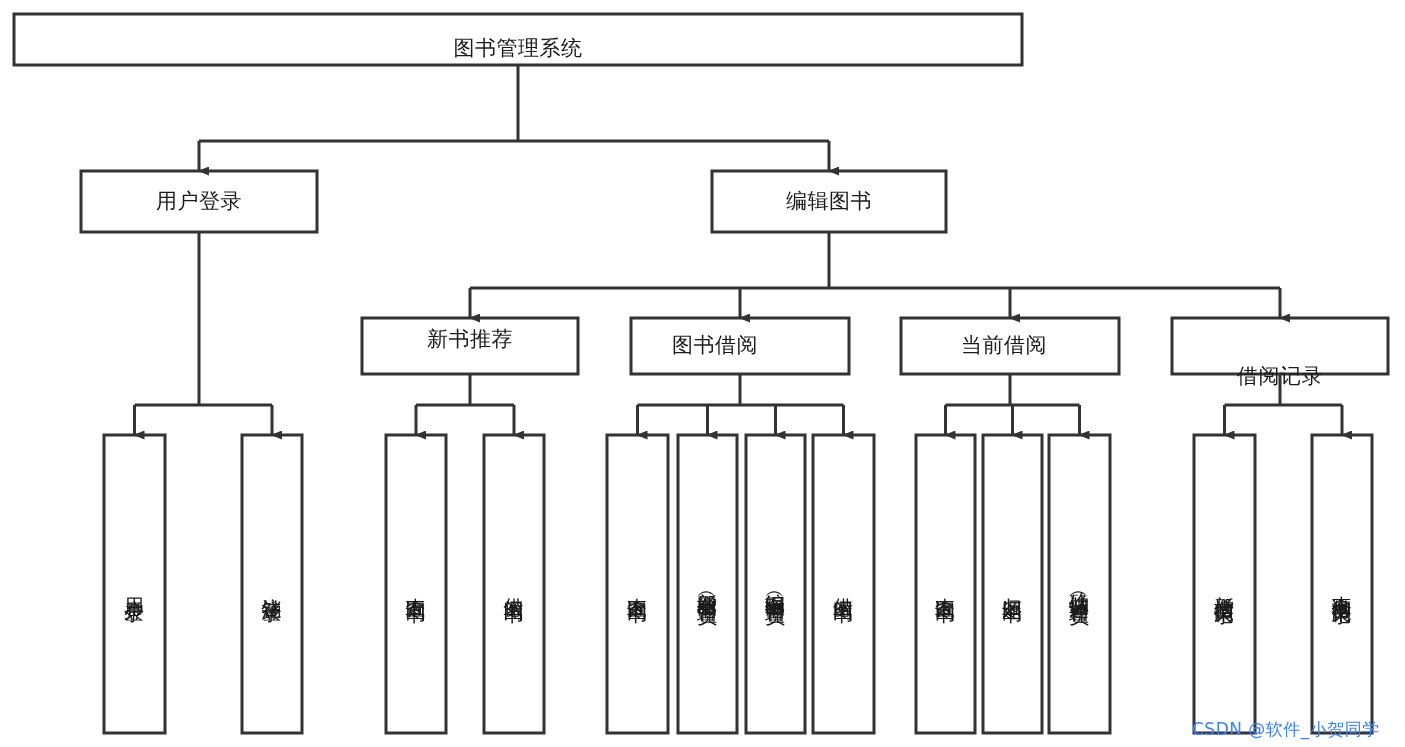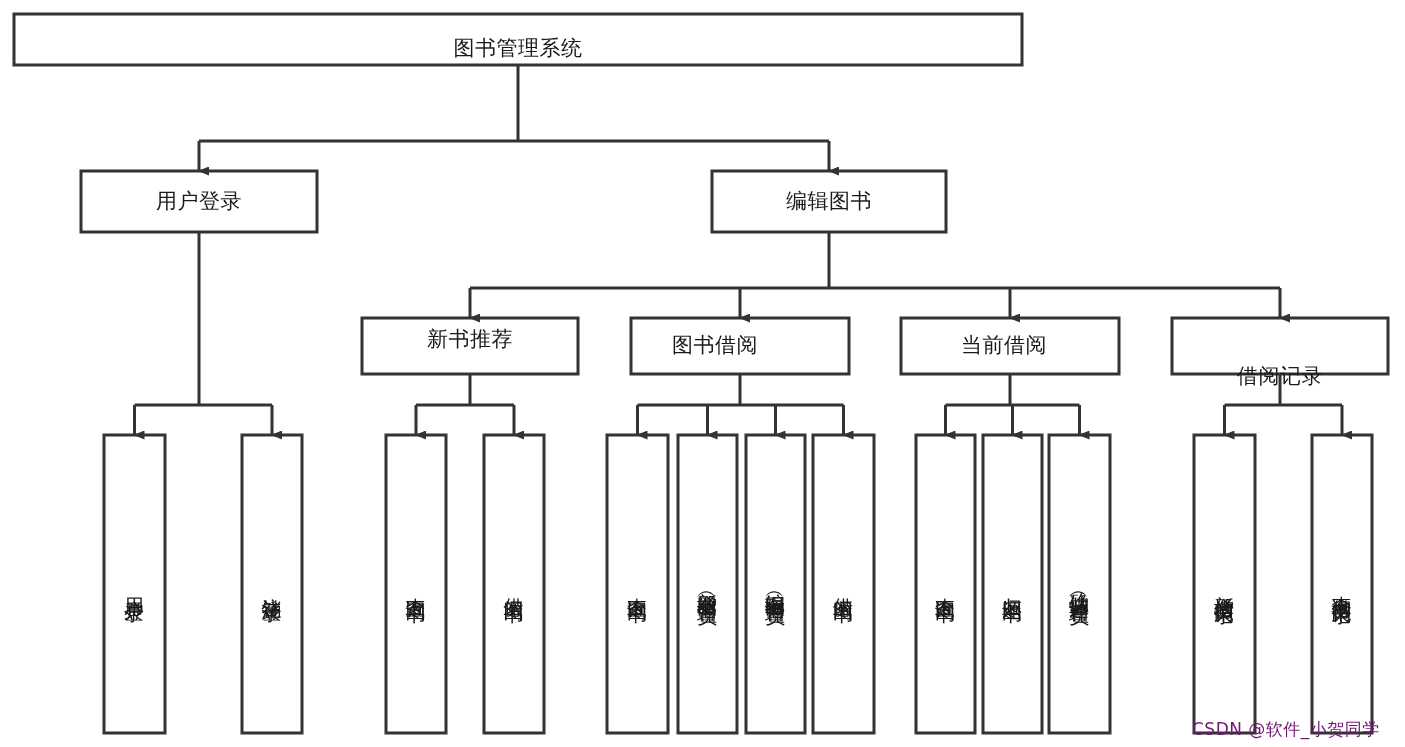--- a/index.html
+++ b/index.html
@@ -39,21 +39,21 @@
   .node-label.vert {
     writing-mode: vertical-rl;
     text-orientation: upright;
     font-size: 20px;
     letter-spacing: 2px;
     line-height: 1.0;
     padding-top: 4px;
   }
   .watermark {
     position: absolute;
-    color: #701a75;
+    color: #3b82f6;
     font-size: 17px;
     white-space: nowrap;
     letter-spacing: 0.5px;
   }
 </style>
 </head>
 <body>
 
 <div id="canvas">
 

